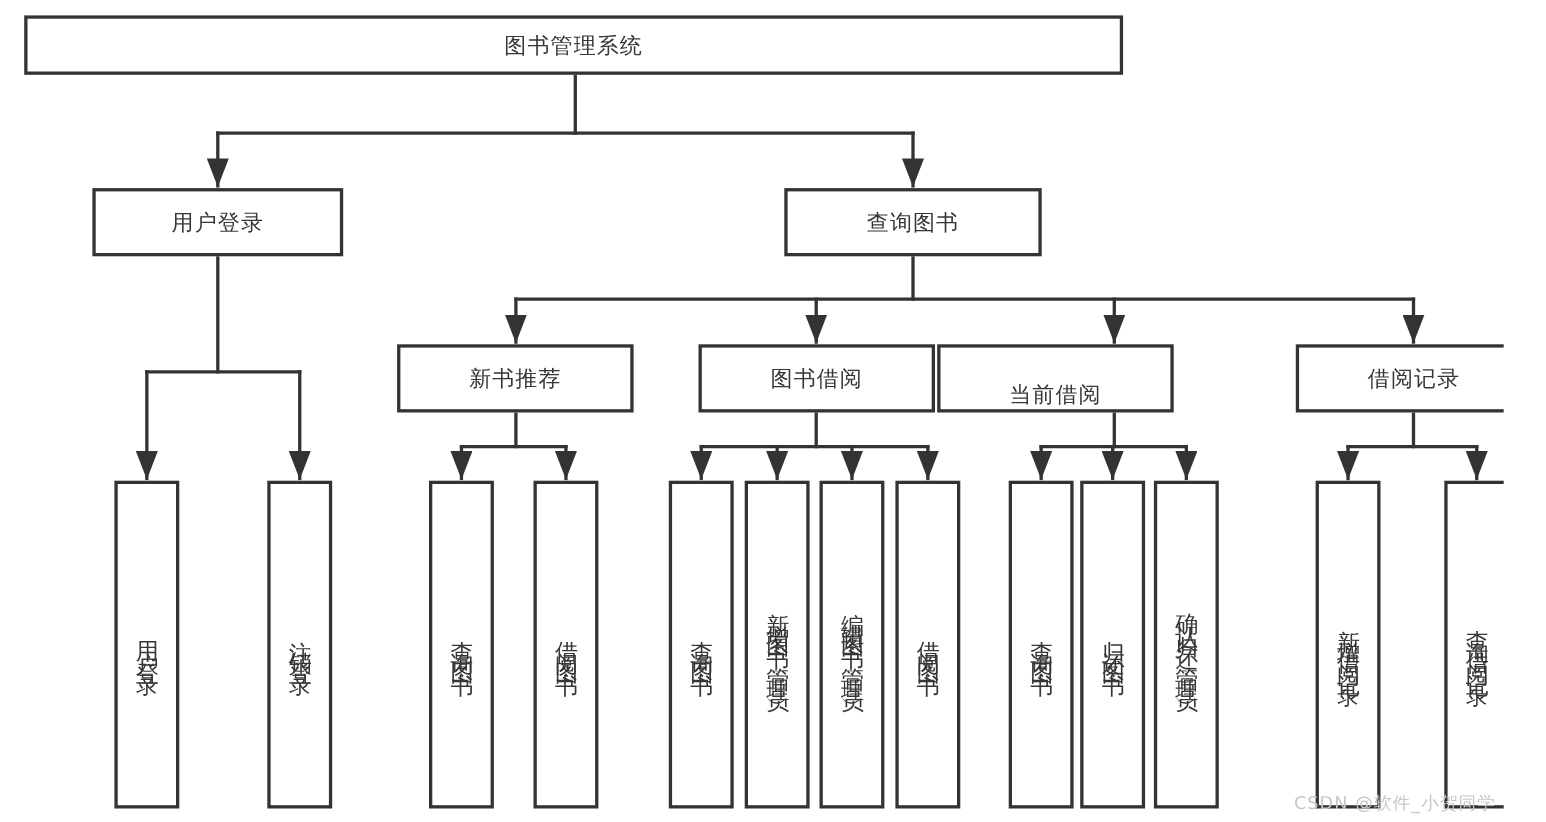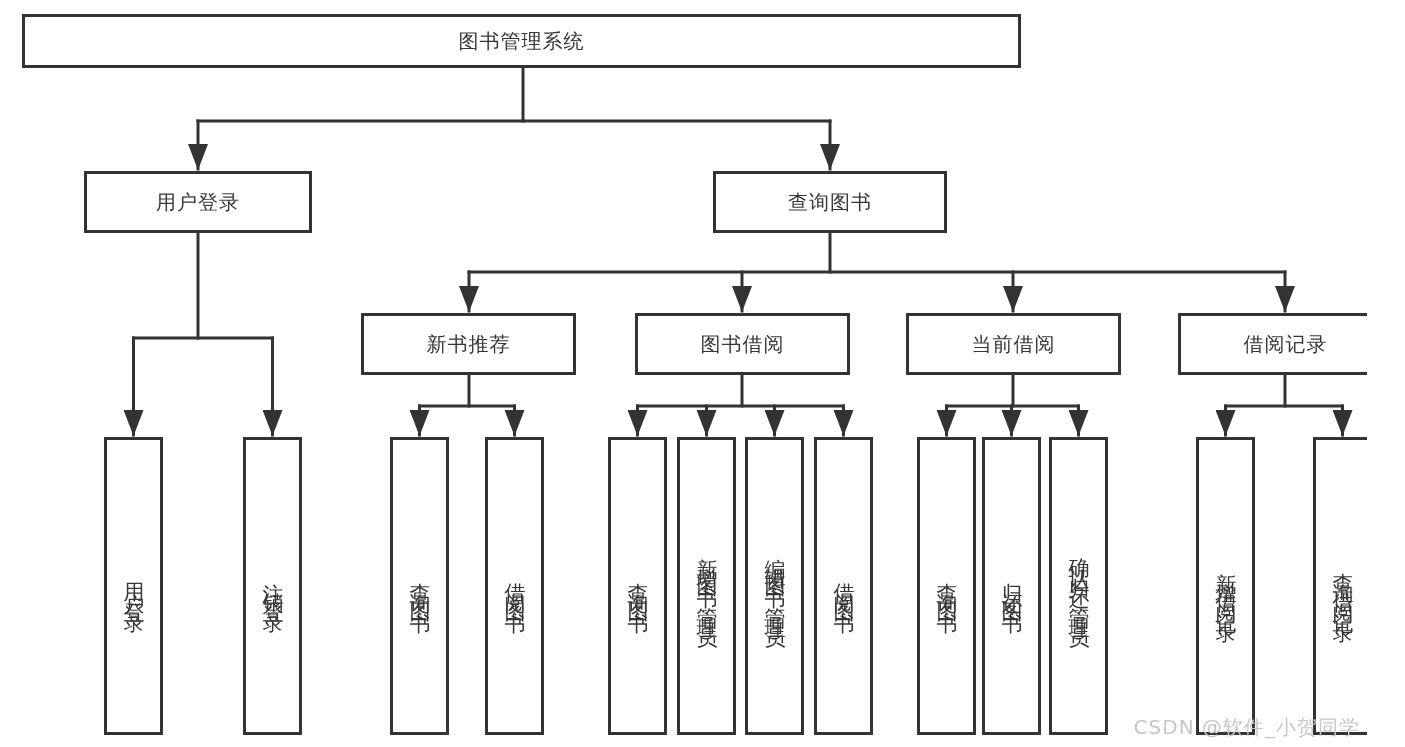--- a/index.html
+++ b/index.html
@@ -32,29 +32,29 @@
   }
   .node.v span{
     writing-mode:vertical-rl;
     font-size:21px;letter-spacing:10px;
     line-height:1;white-space:nowrap;
   }
   .root  {left:22px;  top:14px;  width:999px; height:54px;}
   .l2a   {left:84px;  top:171px; width:228px; height:62px;}
   .l2b   {left:713px; top:171px; width:234px; height:62px;}
   .l3    {top:313px;  width:215px;height:62px;font-family:Liberation Mono, monospace;}
-  .l3a{left:361px;} .l3b{left:635px;align-items:center;} .l3c{left:906px;} .l3d{left:1178px;}
+  .l3a{left:361px;} .l3b{left:635px;align-items:center;} .l3c{left:852px;align-items:flex-end;} .l3d{left:1178px;}
   .leaf  {top:437px;  width:59px; height:298px;}
   .lf1{left:104px;} .lf2{left:243px;} .lf3{left:390px;} .lf4{left:485px;}
   .lf5{left:608px;} .lf6{left:677px;} .lf7{left:745px;} .lf8{left:814px;}
   .lf9{left:917px;} .lf10{left:982px;} .lf11{left:1049px;}
   .lf12{left:1196px;} .lf13{left:1313px;}
   .watermark{
     position:absolute;right:7px;bottom:6px;
-    font-size:20px;color:var(--watermark);
+    font-size:16px;color:var(--watermark);
     letter-spacing:1px;z-index:5;white-space:nowrap;
   }
 </style>
 </head>
 <body>
 
 <div class="stage">
 
   <svg class="wires" viewBox="0 0 1405 747" aria-hidden="true">
     <defs>

